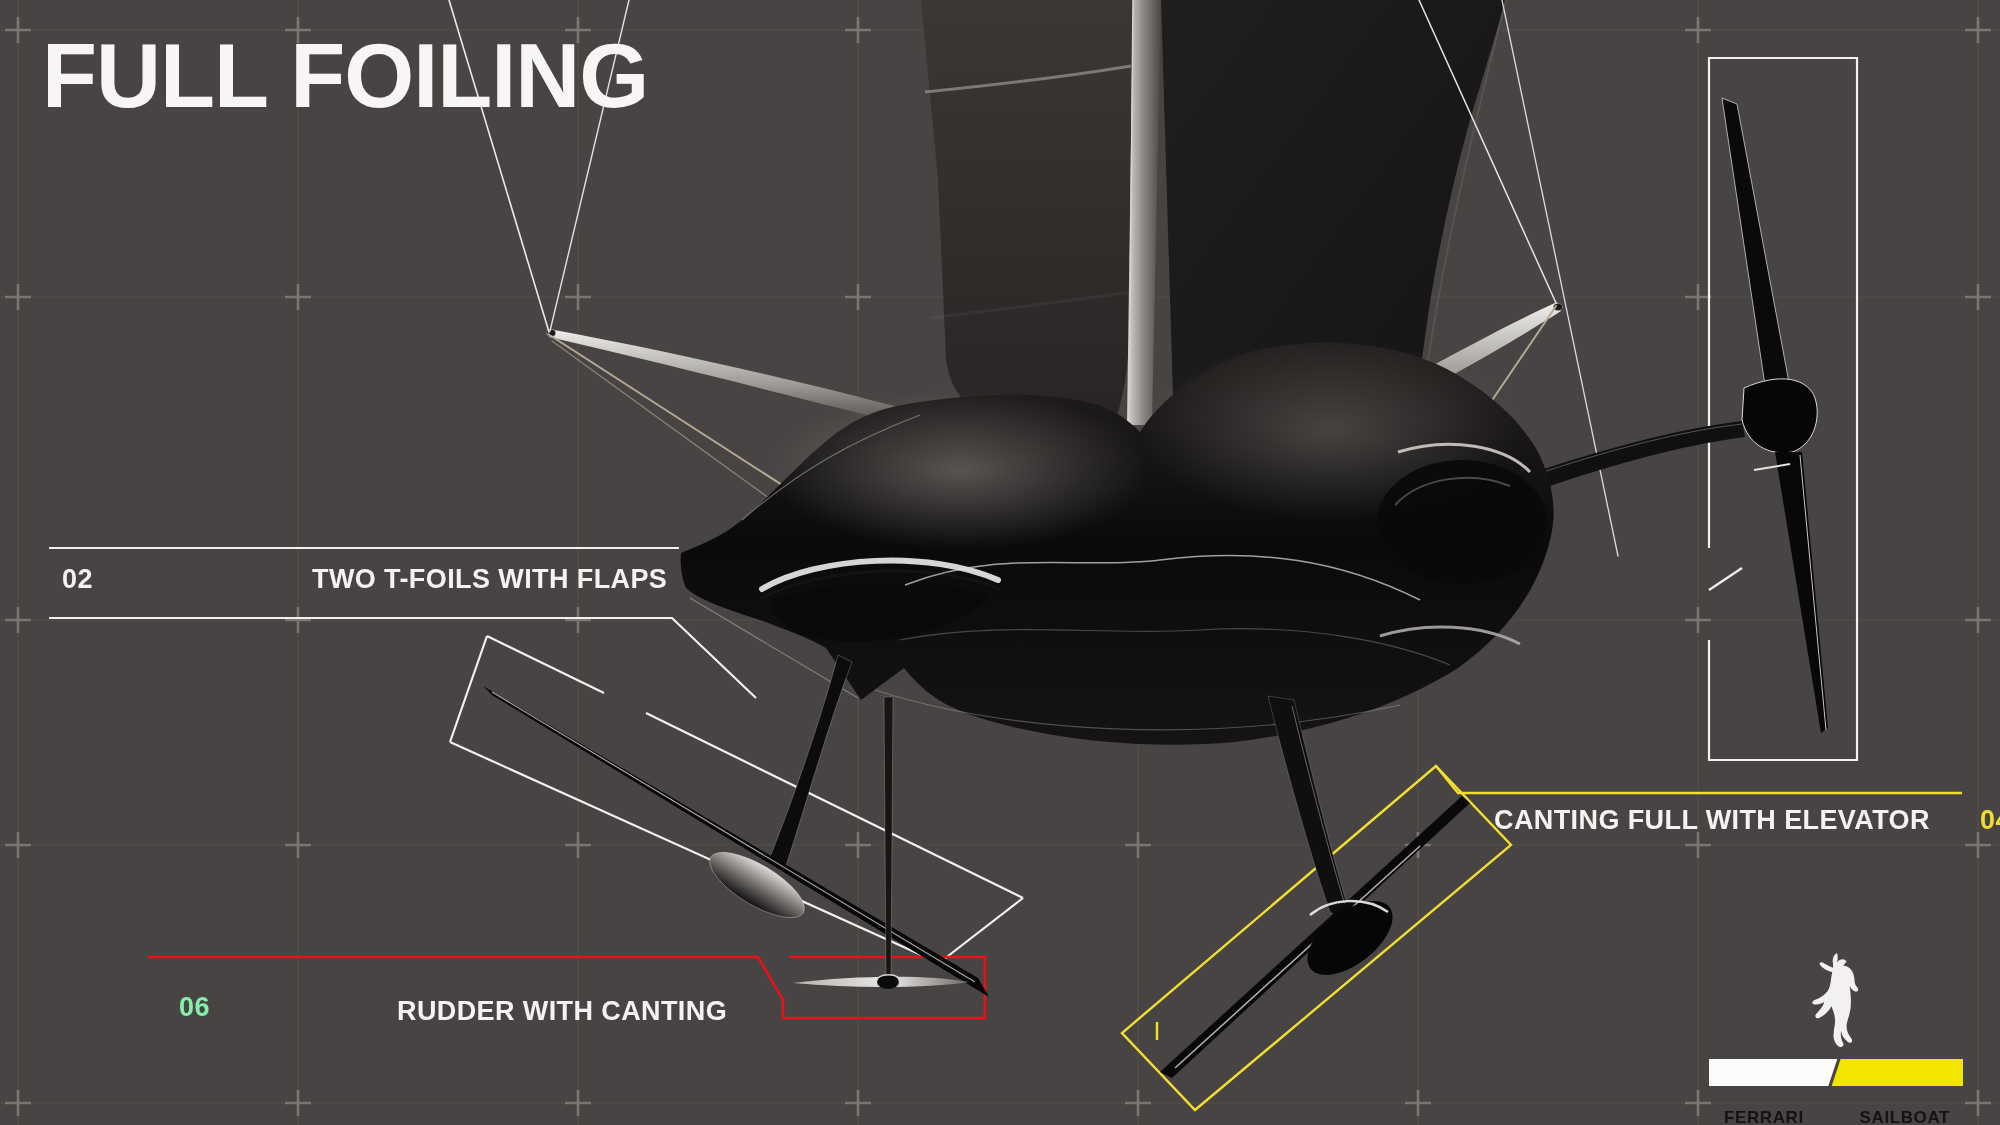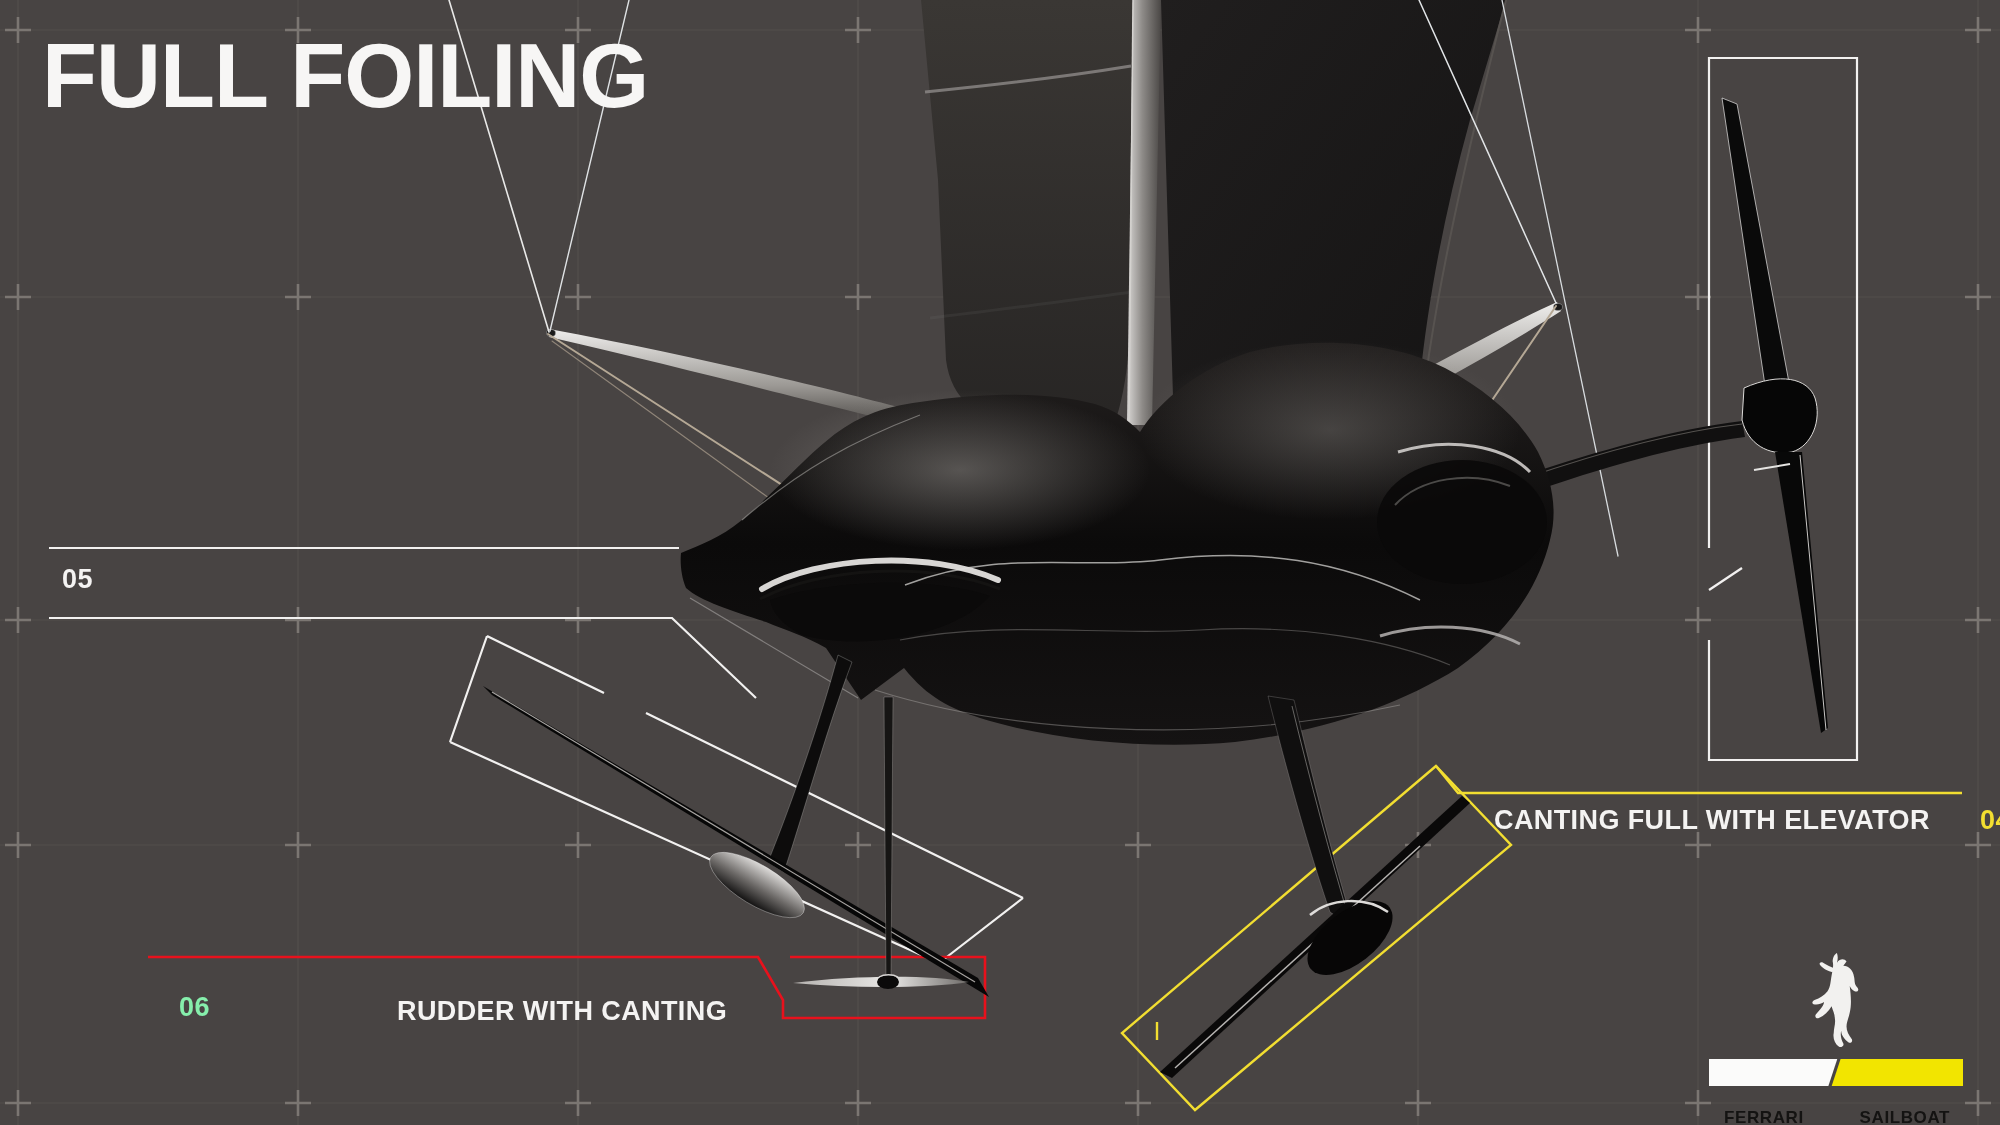--- a/index.html
+++ b/index.html
@@ -241,21 +241,22 @@
         <g transform="rotate(-38 1350 938)">
           <ellipse cx="1350" cy="938" rx="50" ry="26" fill="#070606"></ellipse>
         </g>
         <path d="M1310 915C1330 898 1365 896 1388 912" stroke="#e8e6e4" stroke-width="2.5" fill="none" opacity=".95"></path>
       </g>
     </g>
   </svg>
 
   <h1 class="title"><span>FULL FOILING</span><br></h1>
 
-  <span class="lbl" style="left:62px;top:564px;">05</span>
+  <span class="lbl" style="left:62px;top:564px;">02</span>
+  <span class="lbl" style="left:312px;top:564px;">TWO T-FOILS WITH FLAPS</span>
 
   <span class="lbl num-red" style="left:179px;top:992px;">06</span>
   <span class="lbl" style="left:397px;top:996px;">RUDDER WITH CANTING</span>
 
   <span class="lbl" style="left:1494px;top:805px;">CANTING FULL WITH ELEVATOR</span>
   <span class="lbl num-yellow" style="left:1980px;top:805px;">04</span>
 
   <svg class="brand-logo" viewBox="0 0 54 92">
     <path fill="#f2f1ef" d="M26 1
       C27 4 27 7 26 10

